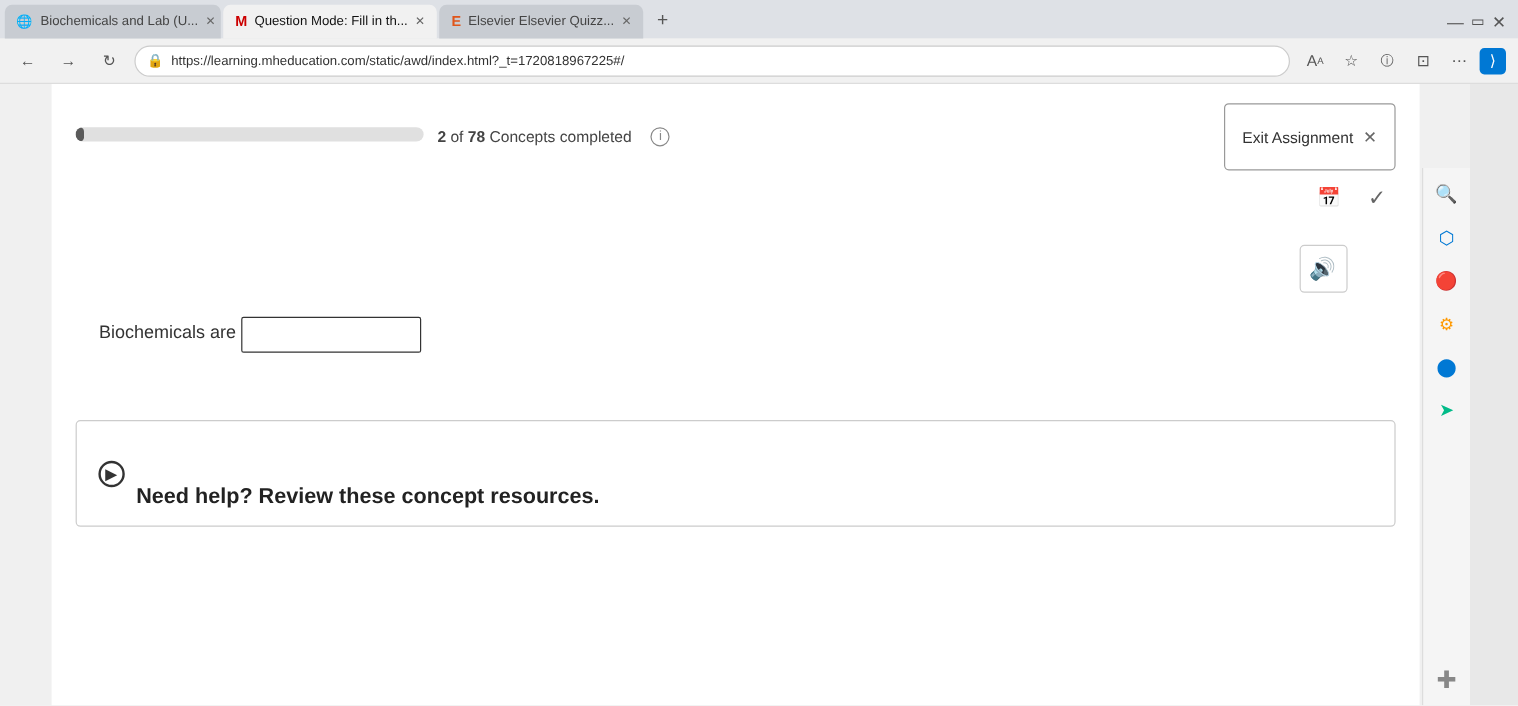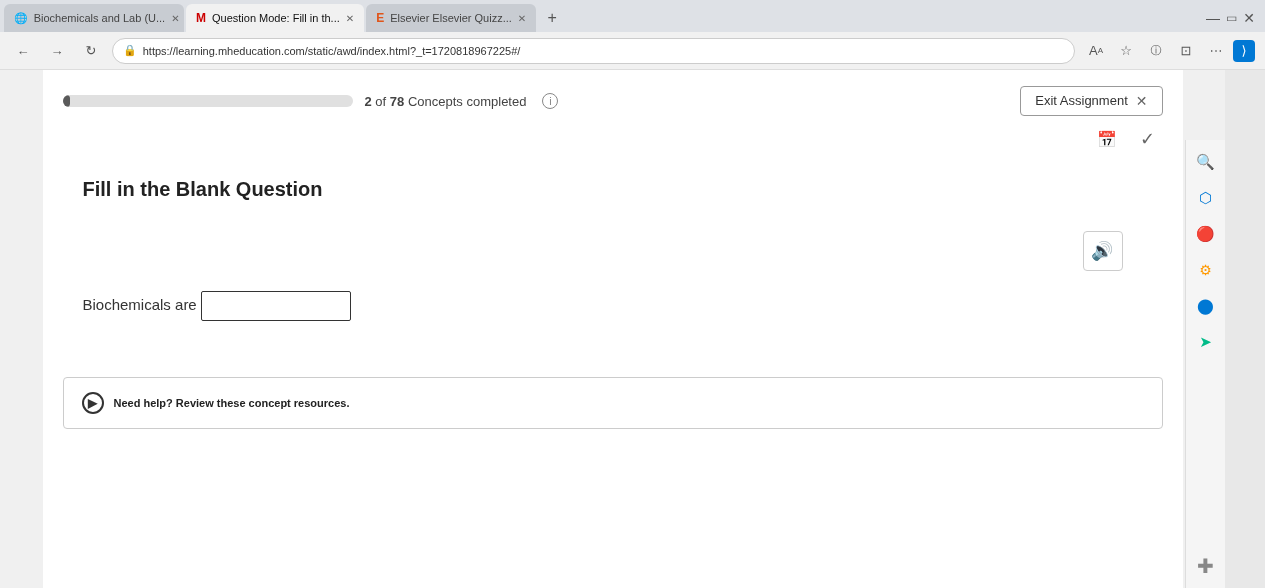--- a/index.html
+++ b/index.html
@@ -180,21 +180,20 @@
     
     .top-bar {
       display: flex;
       align-items: center;
       justify-content: space-between;
       padding: 16px 20px 8px 20px;
     }
 
     .progress-section {
       display: flex;
-      align-items: center;
       gap: 12px;
     }
 
     .progress-bar-container {
       width: 290px;
       height: 12px;
       background: #e0e0e0;
       border-radius: 6px;
       overflow: hidden;
     }
@@ -226,26 +225,26 @@
       font-size: 11px;
       color: #888;
       cursor: pointer;
       margin-left: 4px;
     }
 
     .exit-assignment-btn {
       background: white;
       border: 1px solid #999;
       border-radius: 4px;
-      padding: 6px 14px;
+      padding: 19px 14px;
       font-size: 13px;
       color: #333;
       cursor: pointer;
       display: flex;
-      align-items: flex-start;
+      align-items: flex-end;
       gap: 8px;
     }
 
     .exit-assignment-btn .close-x {
       font-size: 14px;
       color: #666;
     }
 
     
     .tool-icons-row {
@@ -343,23 +342,24 @@
       align-items: center;
       justify-content: center;
       font-size: 12px;
       font-weight: bold;
       color: #333;
       cursor: pointer;
       flex-shrink: 0;
     }
 
     .help-text {
-      font-size: 11px;
+      font-size: 18px;
       font-weight: bold;
       color: #222;
+      margin-top: 38px;
     }
   </style>
 </head>
 <body>
 
 <div>
 
   <div class="tab-bar">
     <div class="tab inactive">
       <span>🌐</span>
@@ -438,21 +438,20 @@
         <span class="close-x">✕</span>
       </button>
     </div>
 
     <div class="tool-icons-row">
       <div class="tool-icon">📅</div>
       <div class="tool-icon" style="font-size:18px;">✓</div>
     </div>
 
     <div class="question-area">
-      <h2 class="question-title">Fill in the Blank Question</h2>
 
       <div class="audio-btn-container">
         <button class="audio-btn">
           <span>🔊</span>
         </button>
       </div>
 
       <div class="sentence-row">
         <span>Biochemicals are</span>
         <input type="text" class="blank-input" placeholder="" style="">

